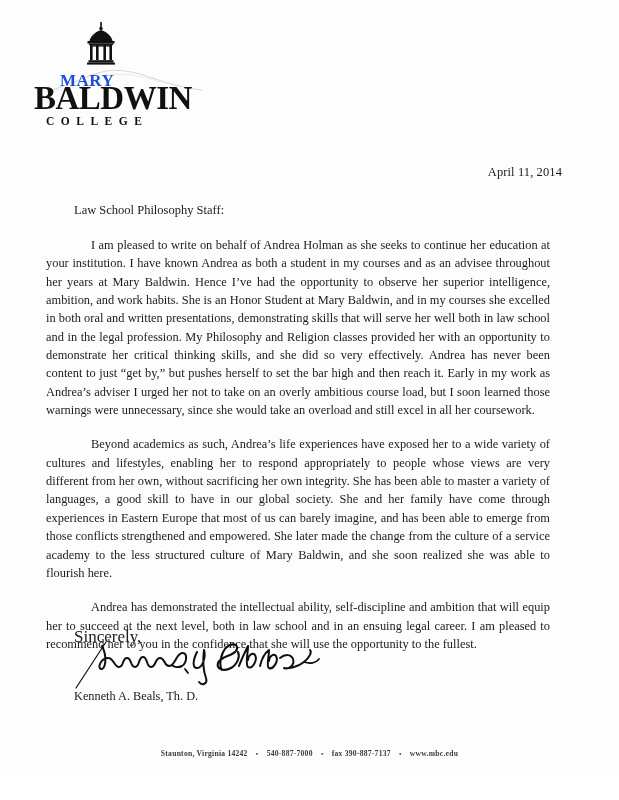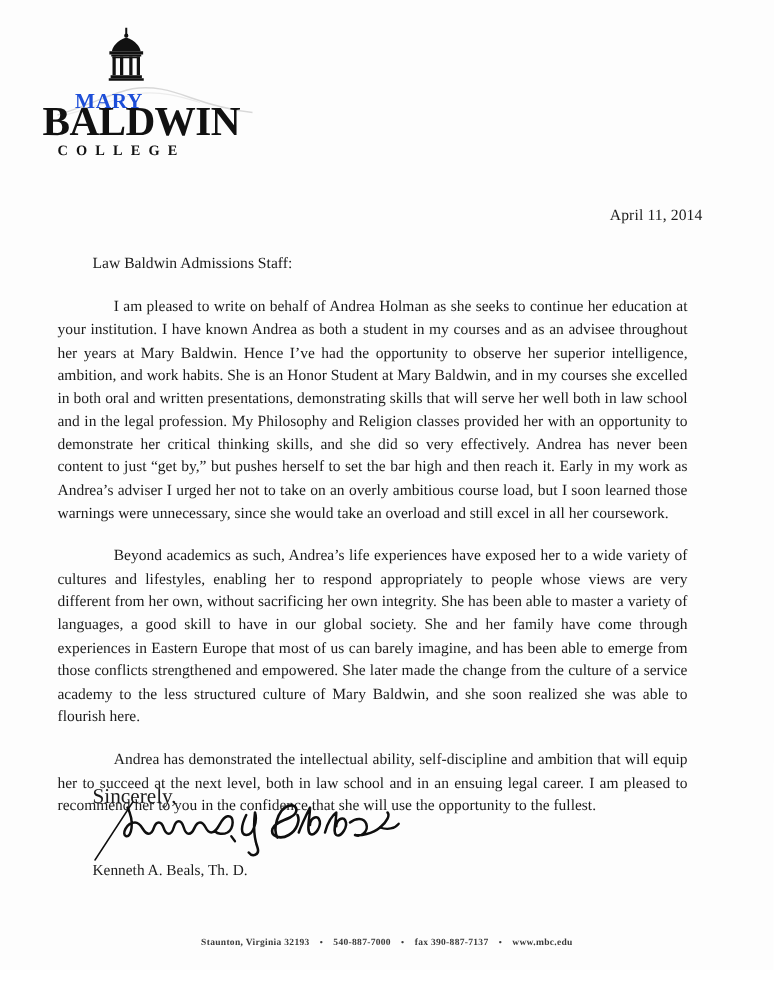--- a/index.html
+++ b/index.html
@@ -184,21 +184,21 @@
 
     <div class="wordmark">
       <div class="wm-baldwin">BALDWIN</div>
       <div class="wm-mary">MARY</div>
       <div class="wm-college">COLLEGE</div>
     </div>
   </div>
 
   <div class="date">April 11, 2014</div>
 
-  <div class="salutation">Law Baldwin Admissions Staff:</div>
+  <div class="salutation">Law School Philosophy Staff:</div>
 
   <div class="letter-body">
     <p>I am pleased to write on behalf of Andrea Holman as she seeks to continue her education at your institution.  I have known Andrea as both a student in my courses and as an advisee throughout her years at Mary Baldwin.  Hence I’ve had the opportunity to observe her superior intelligence, ambition, and work habits.  She is an Honor Student at Mary Baldwin, and in my courses she excelled in both oral and written presentations, demonstrating skills that will serve her well both in law school and in the legal profession.  My Philosophy and Religion classes provided her with an opportunity to demonstrate her critical thinking skills, and she did so very effectively.  Andrea has never been content to just “get by,” but pushes herself to set the bar high and then reach it.  Early in my work as Andrea’s adviser I urged her not to take on an overly ambitious course load, but I soon learned those warnings were unnecessary, since she would take an overload and still excel in all her coursework.</p>
     <p>Beyond academics as such, Andrea’s life experiences have exposed her to a wide variety of cultures and lifestyles, enabling her to respond appropriately to people whose views are very different from her own, without sacrificing her own integrity.  She has been able to master a variety of languages, a good skill to have in our global society.  She and her family have come through experiences in Eastern Europe that most of us can barely imagine, and has been able to emerge from those conflicts strengthened and empowered.  She later made the change from the culture of a service academy to the less structured culture of Mary Baldwin, and she soon realized she was able to flourish here.</p>
     <p>Andrea has demonstrated the intellectual ability, self-discipline and ambition that will equip her to succeed at the next level, both in law school and in an ensuing legal career.  I am pleased to recommend her to you in the confidence that she will use the opportunity to the fullest.</p>
   </div>
 
   <div class="closing">Sincerely,</div>
 
   <svg class="signature" viewBox="0 0 250 56">
@@ -219,21 +219,21 @@
                C 201 34, 207 25, 204 20 C 202 17, 197 20, 197 25" stroke-width="2"></path>
       <path d="M208 22 C 213 18, 219 18, 221 23 C 223 29, 217 34, 212 32
                C 216 33, 226 31, 232 26 C 238 21, 240 16, 238 14" stroke-width="2"></path>
       <path d="M232 26 C 238 28, 244 27, 247 23" stroke-width="1.8"></path>
     </g>
   </svg>
 
   <div class="signer">Kenneth A. Beals, Th. D.</div>
 
   <div class="footer">
-    <span>Staunton, Virginia 32193</span>
+    <span>Staunton, Virginia 14242</span>
     <span class="sep">•</span>
     <span>540-887-7000</span>
     <span class="sep">•</span>
     <span>fax 390-887-7137</span>
     <span class="sep">•</span>
     <span>www.mbc.edu</span>
   </div>
 
 </div>
 

